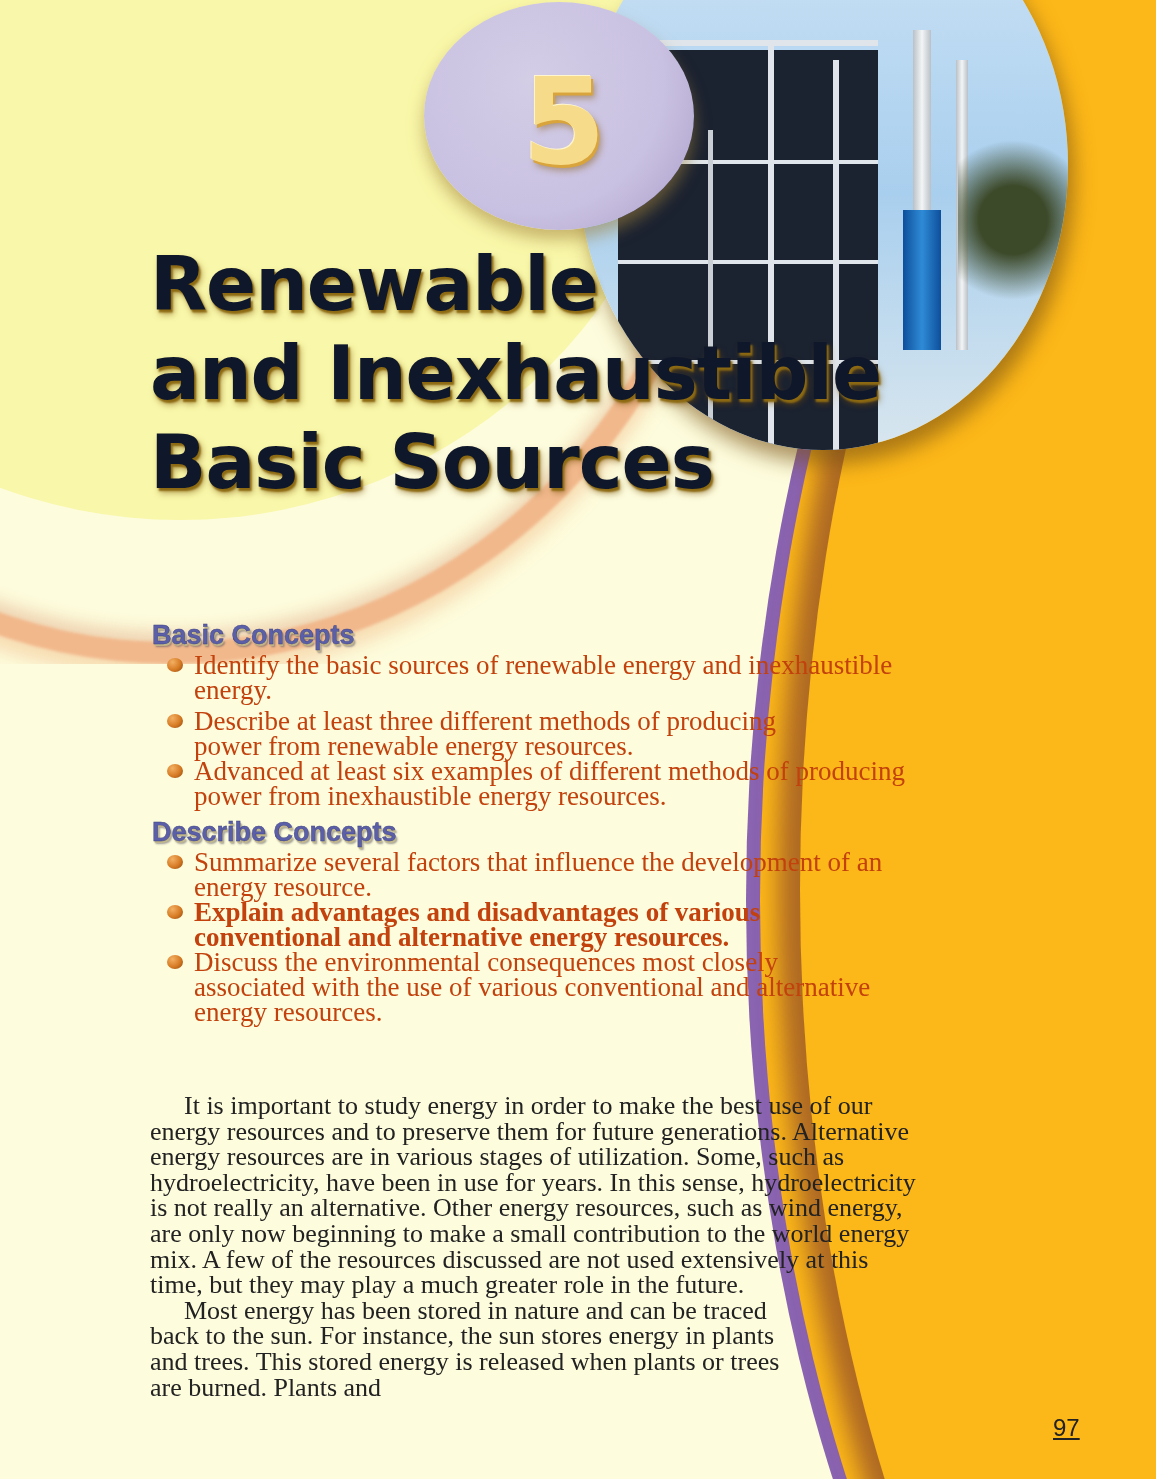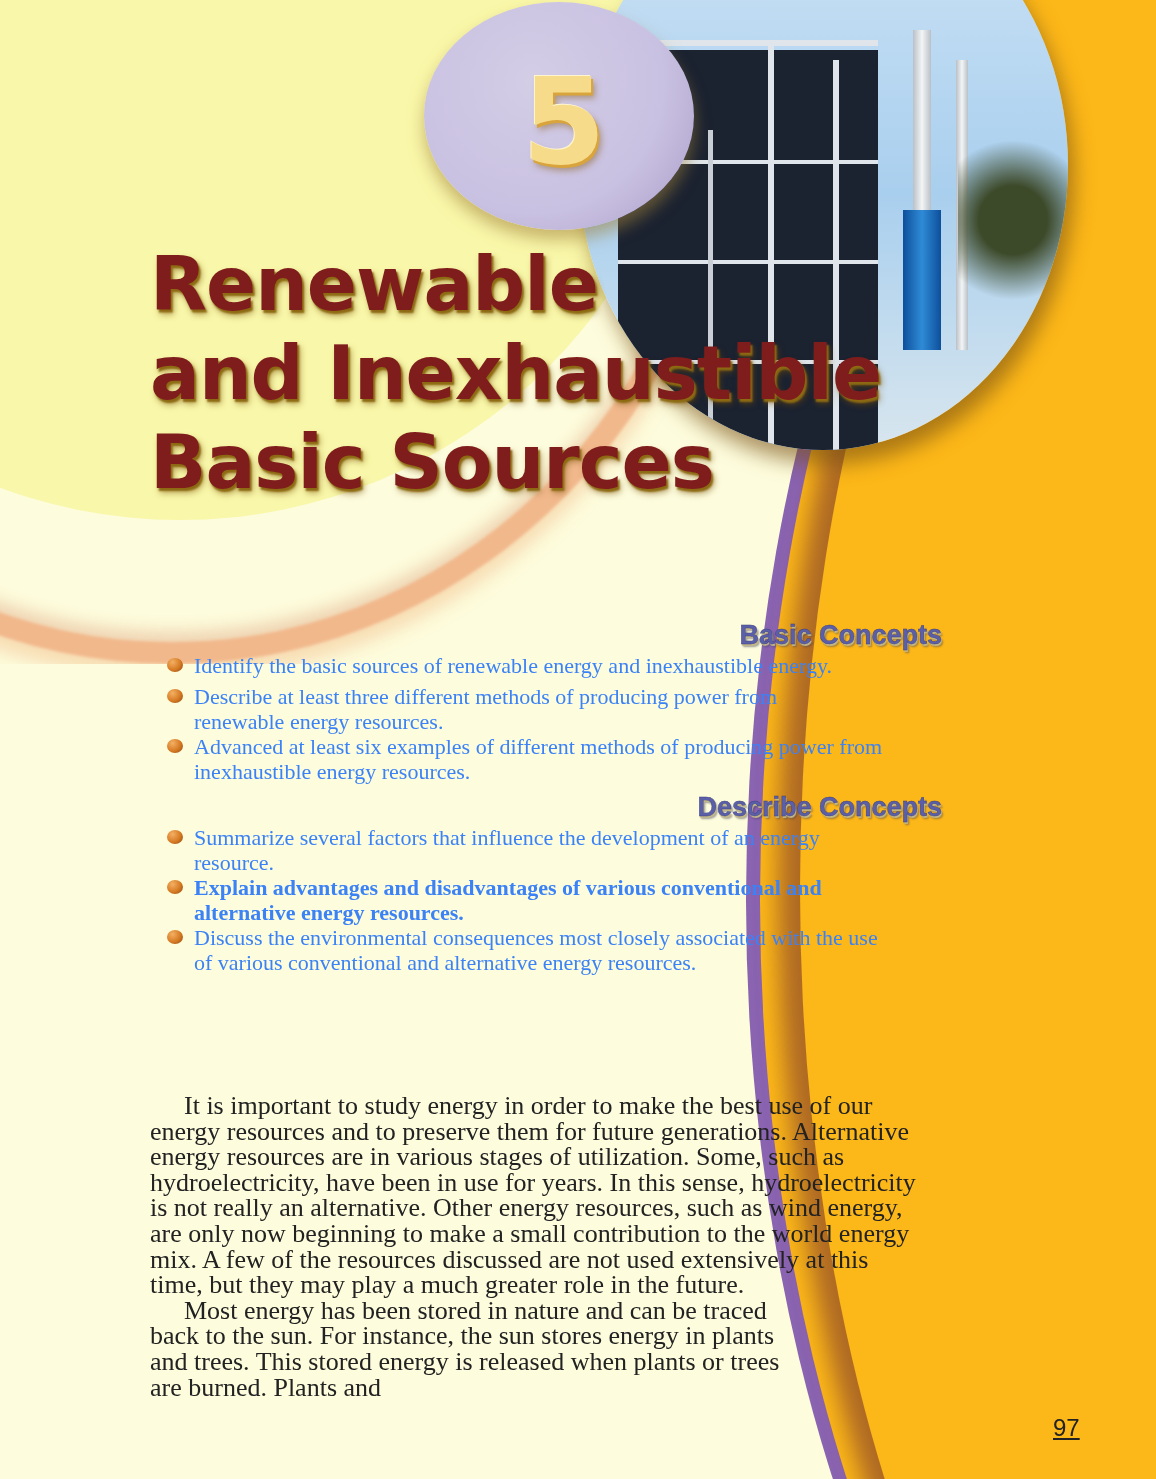--- a/index.html
+++ b/index.html
@@ -66,40 +66,39 @@
     .beam { position: absolute; background: #dfe5ea; }
     .blue-tank { position: absolute; background: linear-gradient(90deg, #0d4f9c, #2f8bd6, #0d4f9c); }
     .chimney { position: absolute; background: linear-gradient(90deg, #b9c0c6, #f3f5f6, #b9c0c6); }
     .tree { position: absolute; background: radial-gradient(circle, #3d4a2a 30%, transparent 70%); }
 
     
     #chapter-title {
       left: 150px; top: 240px; z-index: 8;
       font-family: "DejaVu Sans", sans-serif; font-weight: bold;
       font-size: 74px; line-height: 89px; letter-spacing: -1px;
-      color: #7f1d1d;
+      color: #0f172a;
       text-shadow: 2px 3px 2px #8d6a12, 3px 5px 6px rgba(120, 80, 10, 0.5);
       margin: 0;
     }
     #chapter-title span { display: block; }
 
     
     #objectives { left: 152px; top: 620px; width: 790px; z-index: 5; }
     .obj-heading {
       font-family: "Liberation Sans", sans-serif; font-weight: bold; font-size: 27px;
       color: #5a5fa8; margin: 0;
       text-shadow: 1px 2px 1px #c4b989, 2px 3px 2px rgba(40, 40, 80, 0.45);
-      text-align: right;
       -webkit-text-stroke: 0.4px #3b3f7e;
     }
     .obj-list { list-style: none; margin: 2px 0 6px 0; padding: 0 0 0 15px; }
     .obj-item {
       position: relative; padding-left: 27px;
-      font-family: "Liberation Serif", serif; font-size: 22px; line-height: 25px;
-      color: #3b82f6;
+      font-family: "Liberation Serif", serif; font-size: 27px; line-height: 25px;
+      color: #c2410c;
     }
     .bullet {
       position: absolute; left: 0; top: 5px; width: 16px; height: 14px; border-radius: 50%;
       background: radial-gradient(circle at 35% 30%, #f3b063 0%, #d67a23 55%, #8a4510 100%);
     }
     #h-basic { margin-top: 0; }
     #h-intermediate { margin-top: 4px; }
     #h-advanced { margin-top: 8px; }
 
     

